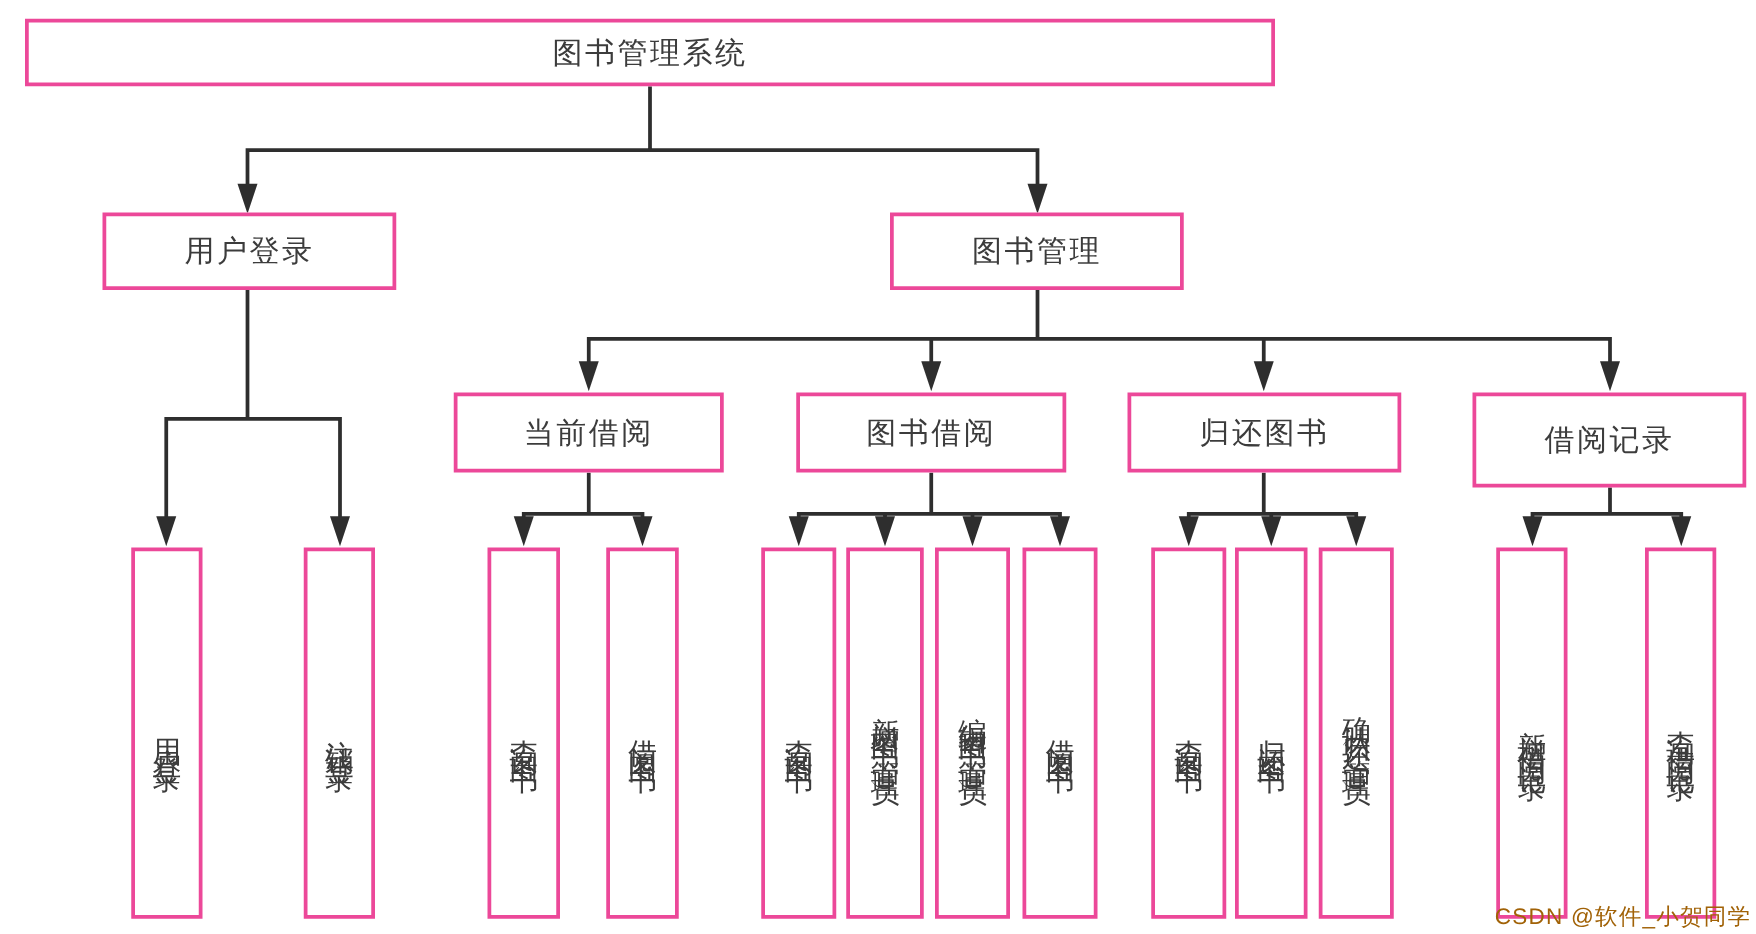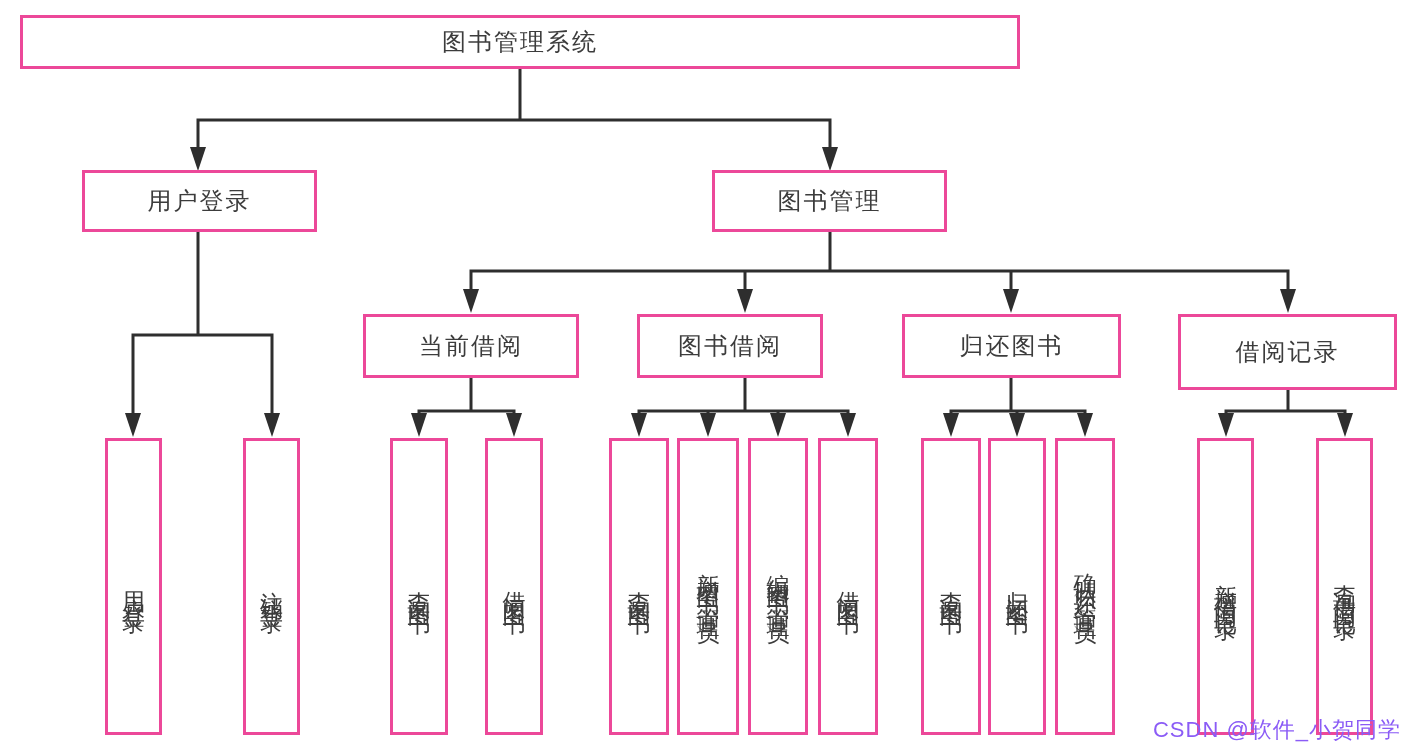--- a/index.html
+++ b/index.html
@@ -37,22 +37,22 @@
     text-orientation: mixed;
     font-size: 23px;
     letter-spacing: 7px;
     line-height: 1;
     white-space: nowrap;
   }
   .watermark {
     position: absolute;
     right: 4px;
     bottom: 2px;
-    font-size: 22px;
-    color: #8b5cf6;
+    font-size: 18px;
+    color: #a16207;
     letter-spacing: 1px;
     white-space: nowrap;
   }
 </style>
 </head>
 <body>
 
 <div class="stage">
 
   <svg class="connectors" viewBox="0 0 1405 747" xmlns="http://www.w3.org/2000/svg">
@@ -112,21 +112,21 @@
   <div class="node" style="left:82px; top:170px; width:235px; height:62px;">
     <span class="hlabel">用户登录</span>
   </div>
   <div class="node" style="left:712px; top:170px; width:235px; height:62px;">
     <span class="hlabel">图书管理</span>
   </div>
 
   <div class="node" style="left:363px; top:314px; width:216px; height:64px;">
     <span class="hlabel">当前借阅</span>
   </div>
-  <div class="node" style="left:637px; top:314px; width:186px; height:64px;">
+  <div class="node" style="left:637px; top:314px; width:216px; height:64px;">
     <span class="hlabel">图书借阅</span>
   </div>
   <div class="node" style="left:902px; top:314px; width:219px; height:64px;">
     <span class="hlabel">归还图书</span>
   </div>
   <div class="node" style="left:1178px; top:314px; width:219px; height:76px;">
     <span class="hlabel">借阅记录</span>
   </div>
 
   <div class="node vbox" style="left:105px; top:438px; width:57px; height:297px;">

